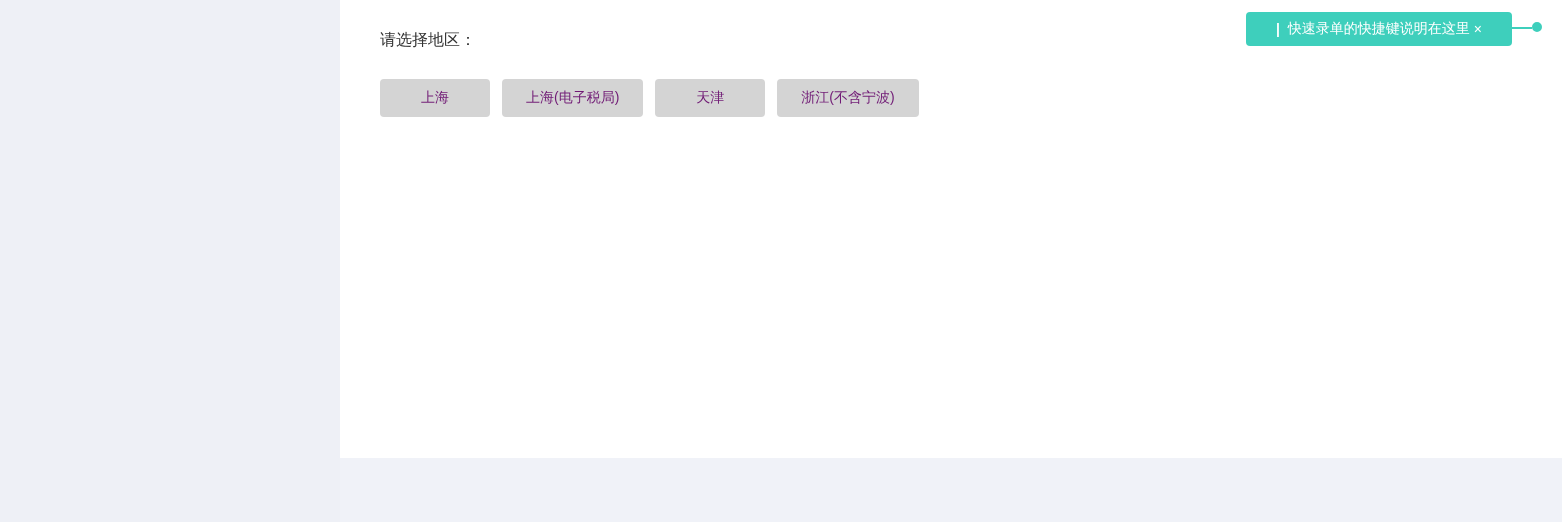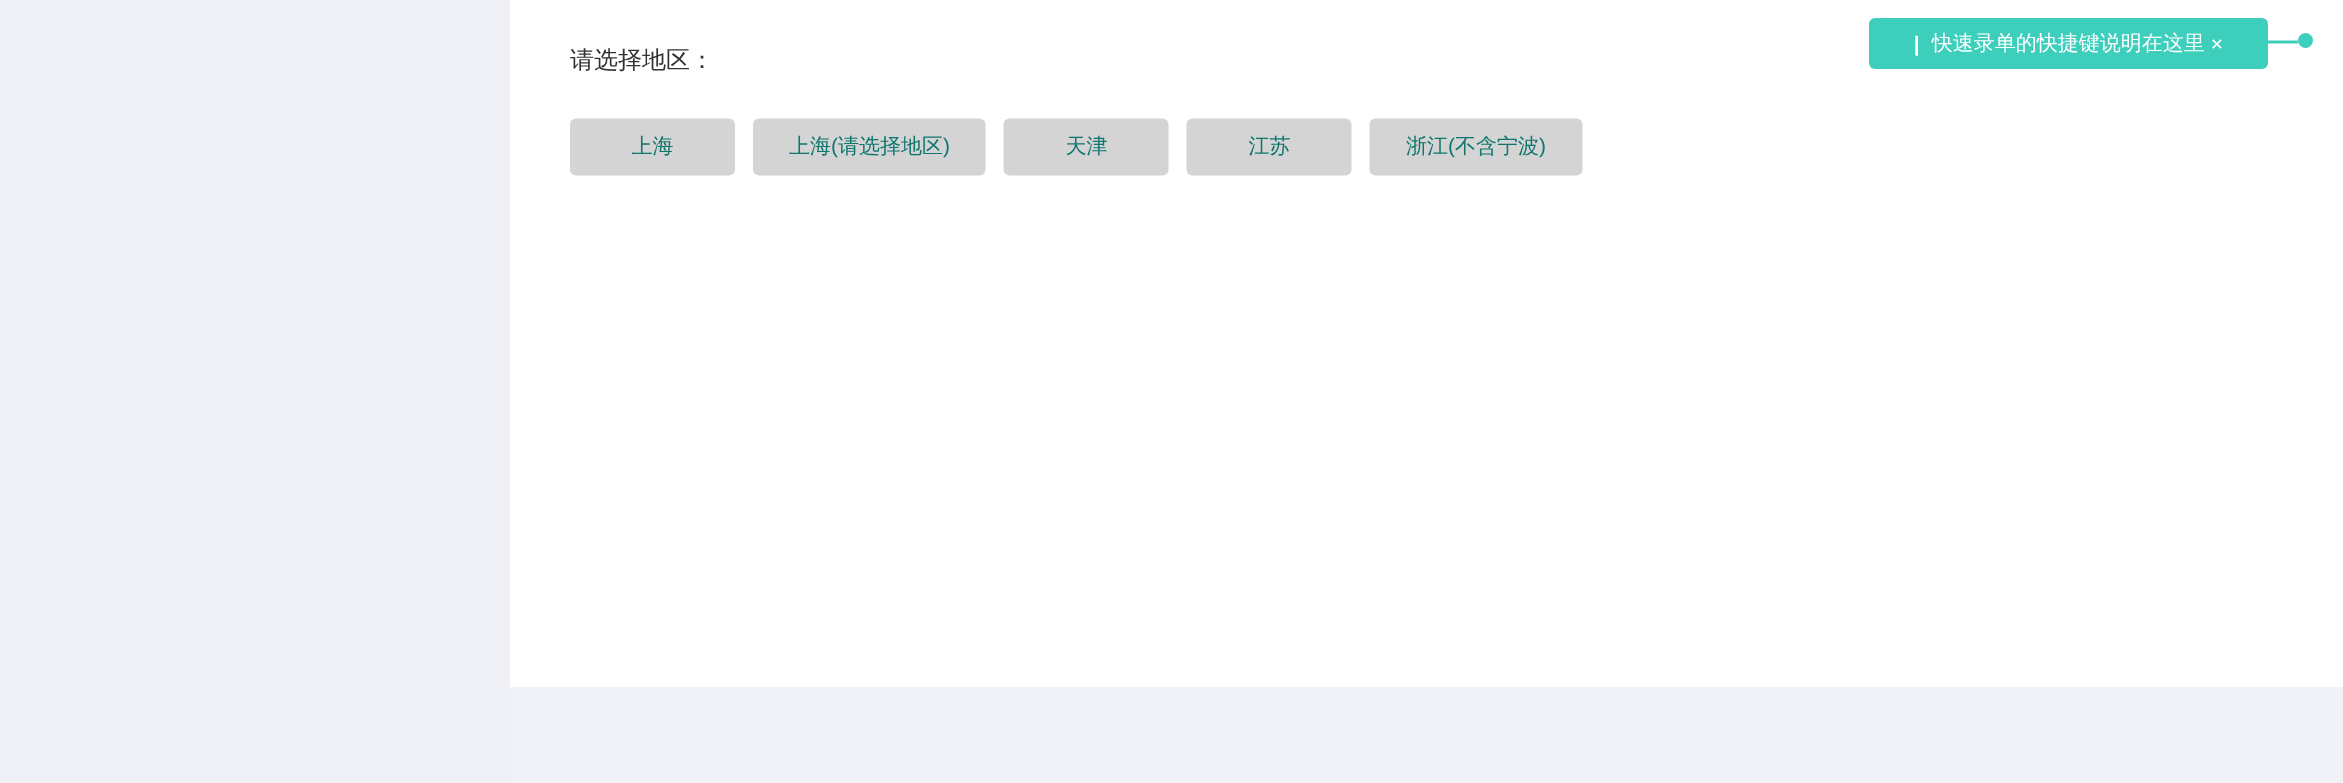--- a/index.html
+++ b/index.html
@@ -44,21 +44,21 @@
     }
 
     .region-buttons {
       display: flex;
       flex-wrap: wrap;
       gap: 12px;
     }
 
     .region-btn {
       background: #d4d4d4;
-      color: #0f766e;
+      color: #701a75;
       border: none;
       border-radius: 4px;
       padding: 10px 24px;
       font-size: 14px;
       cursor: pointer;
       min-width: 110px;
       text-align: center;
       font-family: 'Microsoft YaHei', 'PingFang SC', sans-serif;
     }
 
@@ -119,23 +119,22 @@
 <body>
 
 <div class="left-sidebar"></div>
 
 <div class="main-content">
   <div class="page-title">请选择地区：</div>
 
   <div class="region-buttons">
 
   <button class="region-btn">上海</button>
-      <button class="region-btn">上海(请选择地区)</button>
+      <button class="region-btn">上海(电子税局)</button>
       <button class="region-btn">天津</button>
-      <button class="region-btn">江苏</button>
       <button class="region-btn">浙江(不含宁波)</button>
     </div>
 </div>
 
 <div class="tooltip-banner">
   <span>快速录单的快捷键说明在这里</span>
   <button class="tooltip-close">×</button>
 </div>
 
 <div class="tooltip-line"></div>

